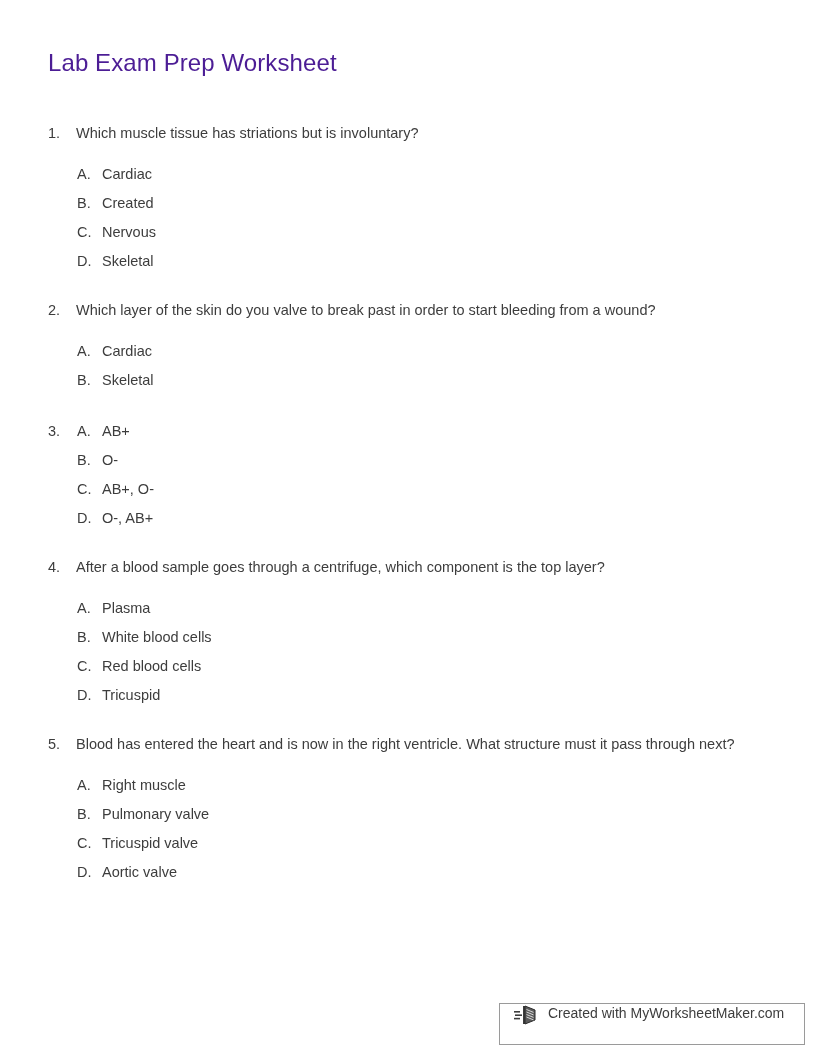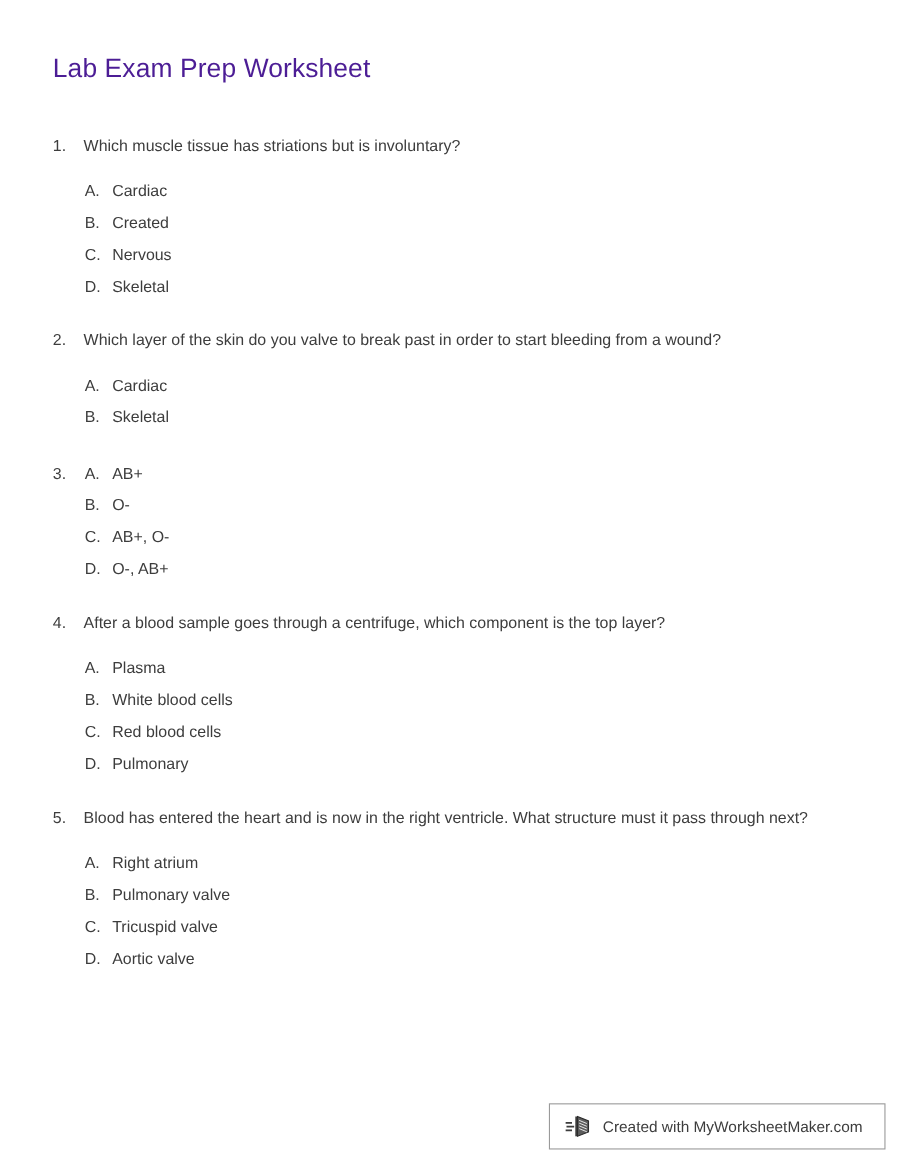--- a/index.html
+++ b/index.html
@@ -102,21 +102,20 @@
   .footer-badge {
     position: absolute;
     left: 499px;
     top: 1003px;
     width: 306px;
     height: 42px;
     box-sizing: border-box;
     border: 1px solid #9a9a9a;
     background: #ffffff;
     display: flex;
-    align-items: center;
     padding-left: 14px;
   }
 
   .footer-logo {
     width: 26px;
     height: 22px;
     flex: 0 0 26px;
     position: relative;
     margin-right: 8px;
   }
@@ -173,30 +172,30 @@
       </div>
       <div class="question-block">
         <div class="question-row">
           <span class="question-number">4.</span>
           <div class="question-text">After a blood sample goes through a centrifuge, which component is the top layer?</div>
         </div>
         <div class="options">
           <div class="option-row"><span class="option-letter">A.</span><span class="option-text">Plasma</span></div>
           <div class="option-row"><span class="option-letter">B.</span><span class="option-text">White blood cells</span></div>
           <div class="option-row"><span class="option-letter">C.</span><span class="option-text">Red blood cells</span></div>
-          <div class="option-row"><span class="option-letter">D.</span><span class="option-text">Pulmonary</span></div>
+          <div class="option-row"><span class="option-letter">D.</span><span class="option-text">Tricuspid</span></div>
         </div>
       </div>
       <div class="question-block">
         <div class="question-row">
           <span class="question-number">5.</span>
           <div class="question-text">Blood has entered the heart and is now in the right ventricle. What structure must it pass through next?</div>
         </div>
         <div class="options">
-          <div class="option-row"><span class="option-letter">A.</span><span class="option-text">Right atrium</span></div>
+          <div class="option-row"><span class="option-letter">A.</span><span class="option-text">Right muscle</span></div>
           <div class="option-row"><span class="option-letter">B.</span><span class="option-text">Pulmonary valve</span></div>
           <div class="option-row"><span class="option-letter">C.</span><span class="option-text">Tricuspid valve</span></div>
           <div class="option-row"><span class="option-letter">D.</span><span class="option-text">Aortic valve</span></div>
         </div>
       </div>
     </div>
 
   <div class="footer-badge">
     <span class="footer-logo">
       <svg width="26" height="22" viewBox="0 0 26 22" xmlns="http://www.w3.org/2000/svg">

